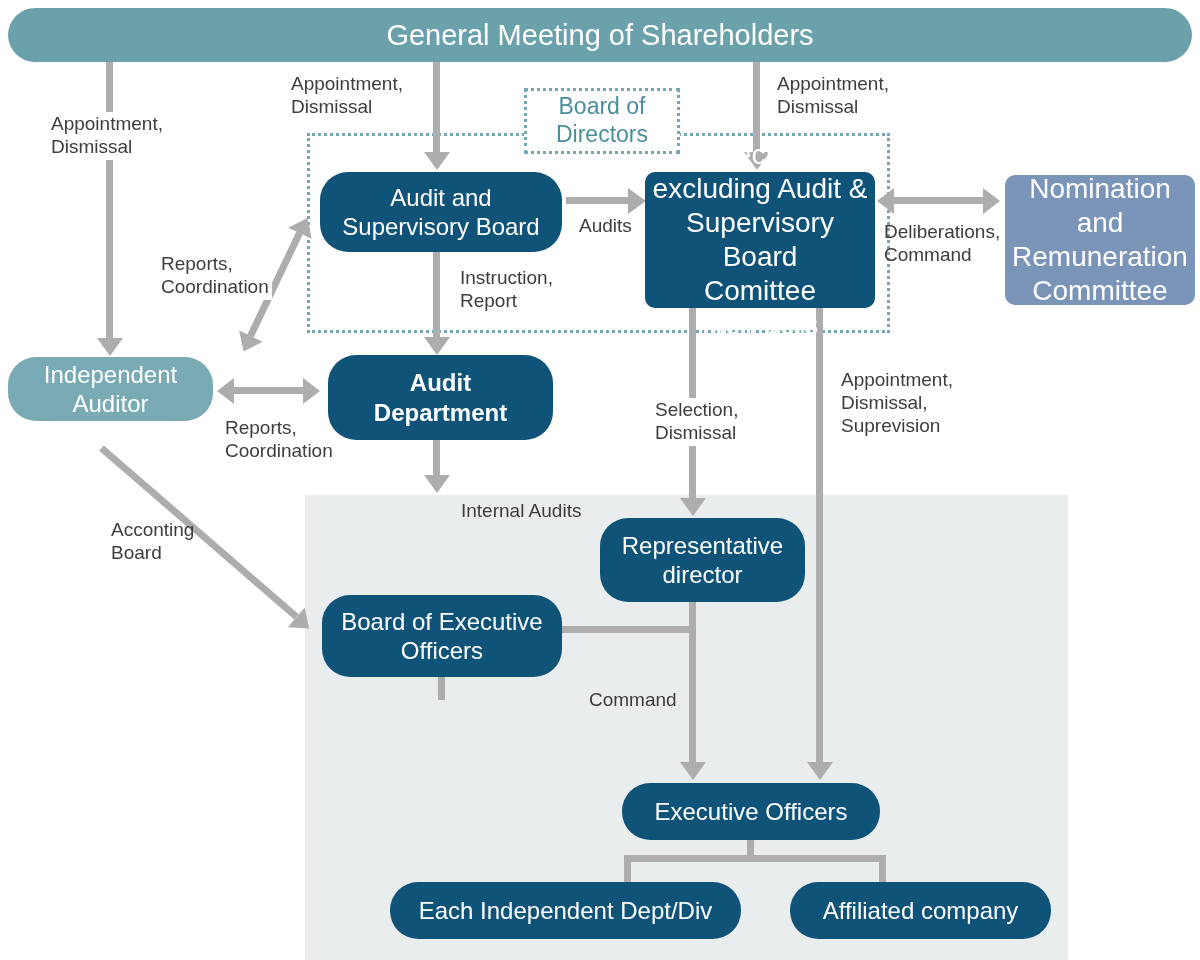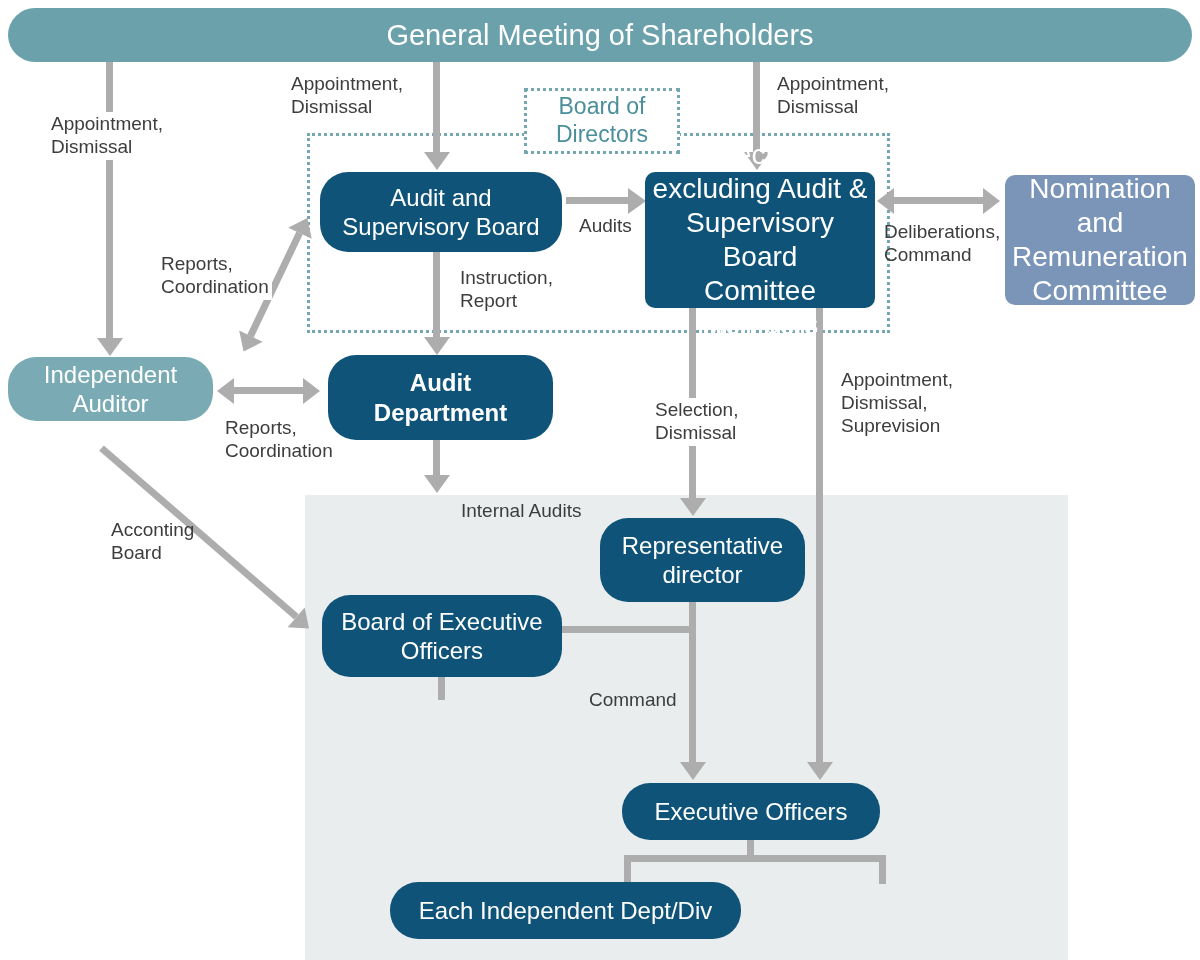--- a/index.html
+++ b/index.html
@@ -148,14 +148,15 @@
   <div class="node teal" style="left:8px;top:357px;width:205px;height:64px;">Independent
 Auditor</div>
   <div class="node" style="left:328px;top:355px;width:225px;height:85px;font-weight:bold;">Audit
 Department</div>
   <div class="node" style="left:592px;top:518px;width:205px;height:84px;margin-left:8px;">Representative
 director</div>
   <div class="node" style="left:322px;top:595px;width:240px;height:82px;">Board of Executive
 Officers</div>
   <div class="node" style="left:622px;top:783px;width:258px;height:57px;">Executive Officers</div>
   <div class="node" style="left:390px;top:882px;width:351px;height:57px;">Each Independent Dept/Div</div>
+  <div class="node" style="left:790px;top:882px;width:261px;height:57px;">Affiliated company</div>
 
 </div>
 
 </body></html>

